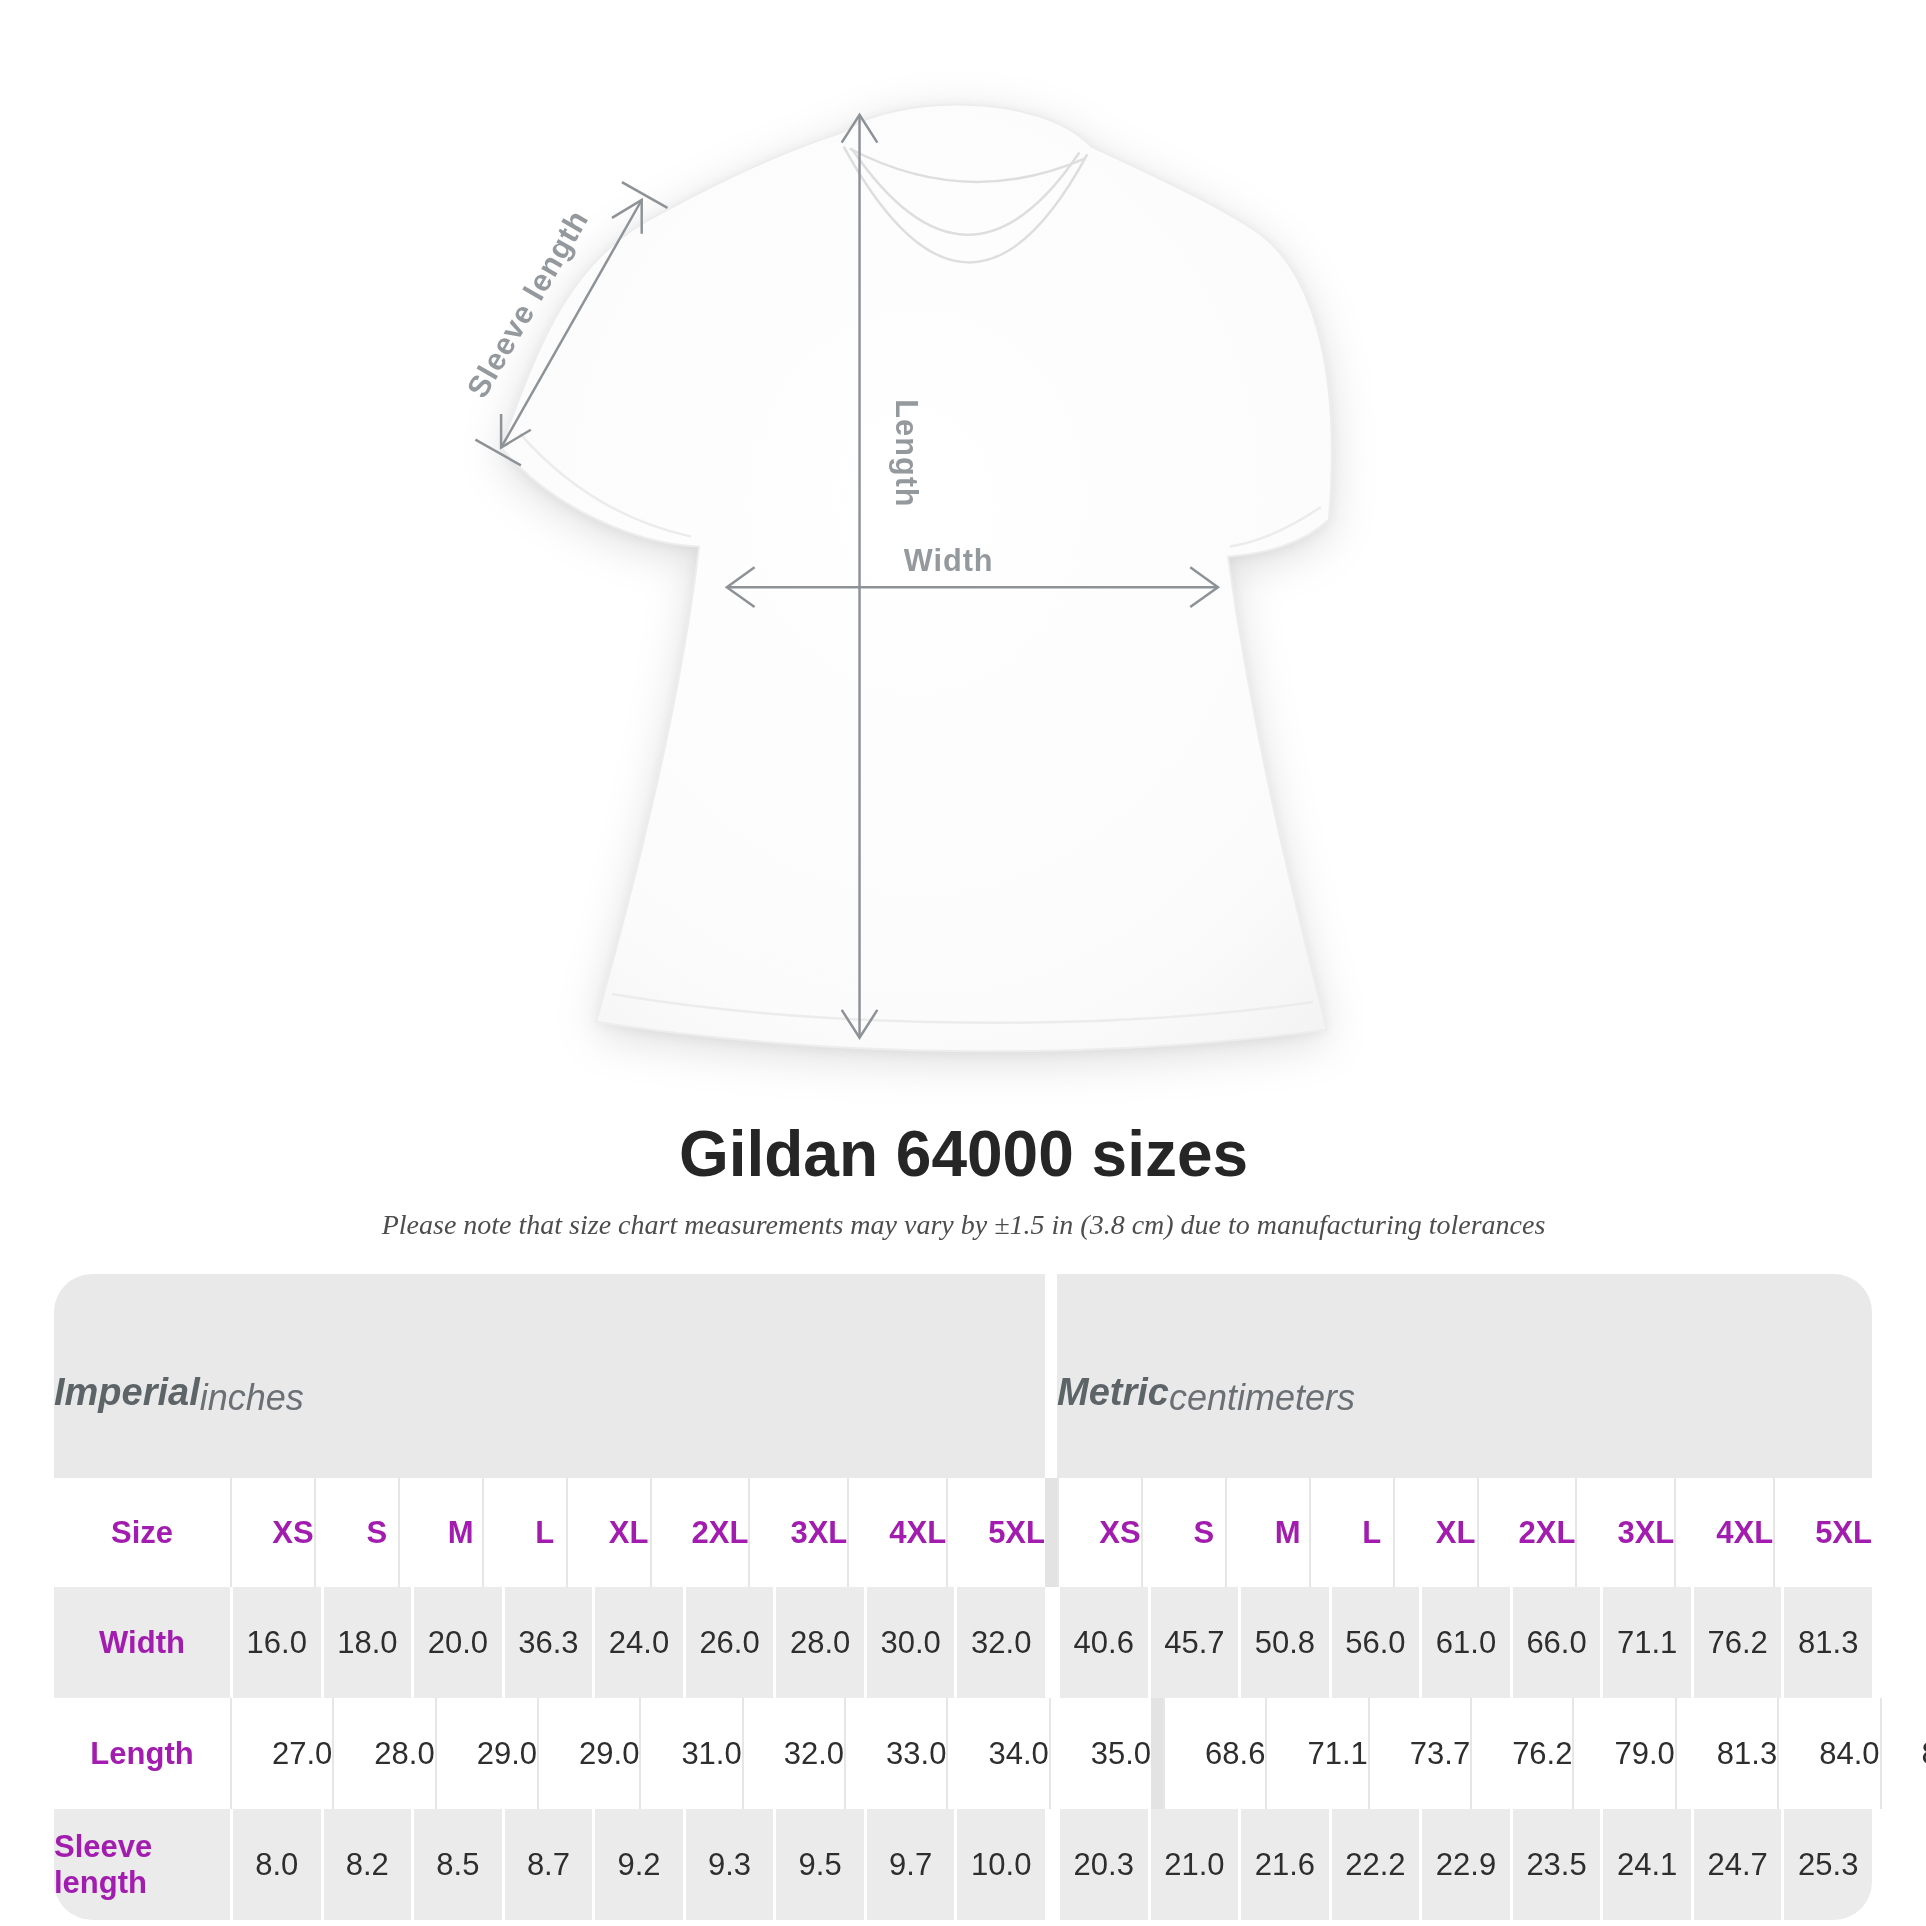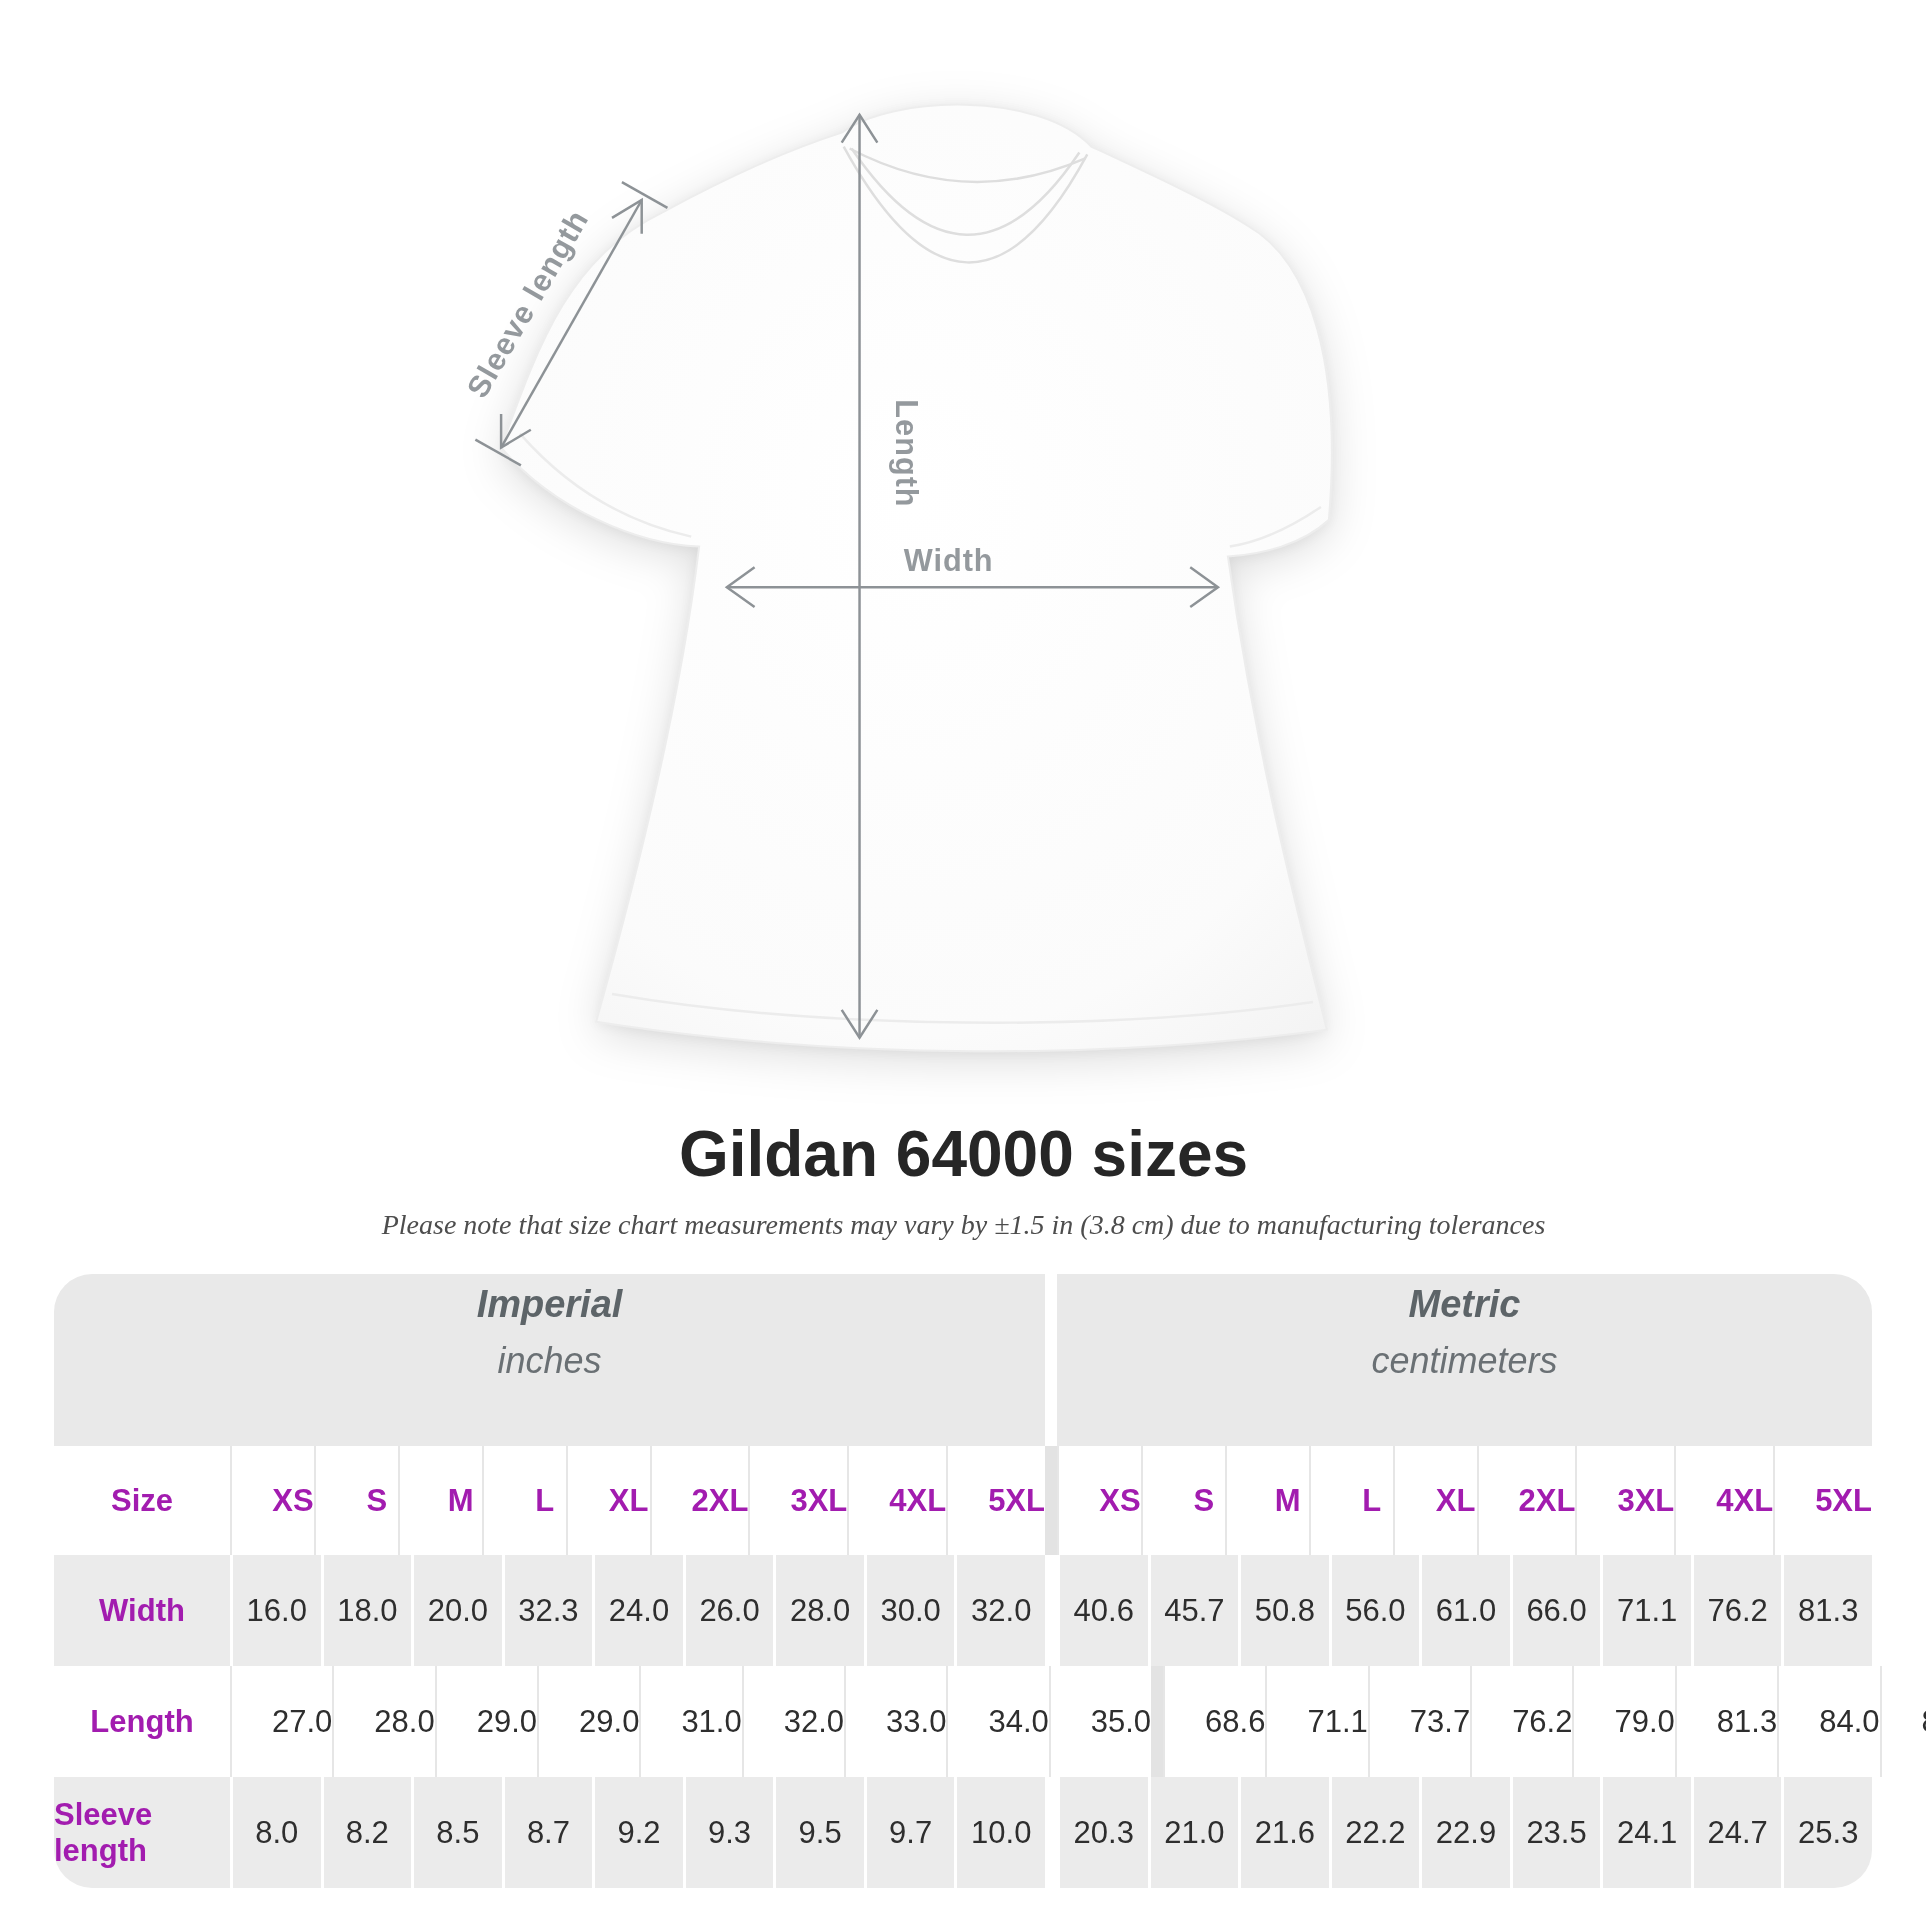--- a/index.html
+++ b/index.html
@@ -27,22 +27,22 @@
   
   .size-table{position:absolute;top:1274px;left:54px;width:1818px;}
   .trow{display:grid;grid-template-columns:176px repeat(9,1fr) 12px repeat(9,1fr);}
   .cell{
     display:flex;align-items:center;justify-content:center;
     box-sizing:border-box;font-size:31px;color:#2e2e2e;background:#fff;
   }
   .sizes-row .cell{height:109px;}
   .data-row .cell{height:111px;}
   .band{
-    grid-column:span 10;background:#e9e9e9;display:flex;flex-direction:column;
-    align-items:center;justify-content:flex-start;padding-top:6px;box-sizing:border-box;height:172px;
+    grid-column:span 10;background:#e9e9e9;display:flex;
+    align-items:center;justify-content:flex-start;padding-top:32px;box-sizing:border-box;height:204px;
   }
   .band.metric{grid-column:12 / span 9;}
   .band .band-name{font-size:38px;font-weight:bold;font-style:italic;color:#5d6468;line-height:48px;}
   .band .band-unit{font-size:36px;font-style:italic;color:#6a7074;margin-top:12px;}
   .band.imperial{border-radius:38px 0 0 0;}
   .band.metric{border-radius:0 38px 0 0;}
   .band-gap{background:#fff;height:166px;}
   .label-cell{font-weight:bold;color:#a21caf;}
   .row-white .cell + .cell{border-left:2px solid #e6e6e6;padding-left:40px;}
   .row-white .gapcell{background:#e3e3e3;border-left:none !important;}
@@ -155,21 +155,21 @@
       <div class="cell label-cell">3XL</div>
       <div class="cell label-cell">4XL</div>
       <div class="cell label-cell">5XL</div>
     </div>
 
     <div class="trow data-row row-gray">
       <div class="cell label-cell">Width</div>
       <div class="cell">16.0</div>
       <div class="cell">18.0</div>
       <div class="cell">20.0</div>
-      <div class="cell">32.3</div>
+      <div class="cell">36.3</div>
       <div class="cell">24.0</div>
       <div class="cell">26.0</div>
       <div class="cell">28.0</div>
       <div class="cell">30.0</div>
       <div class="cell">32.0</div>
       <div class="cell gapcell"></div>
       <div class="cell">40.6</div>
       <div class="cell">45.7</div>
       <div class="cell">50.8</div>
       <div class="cell">56.0</div>

